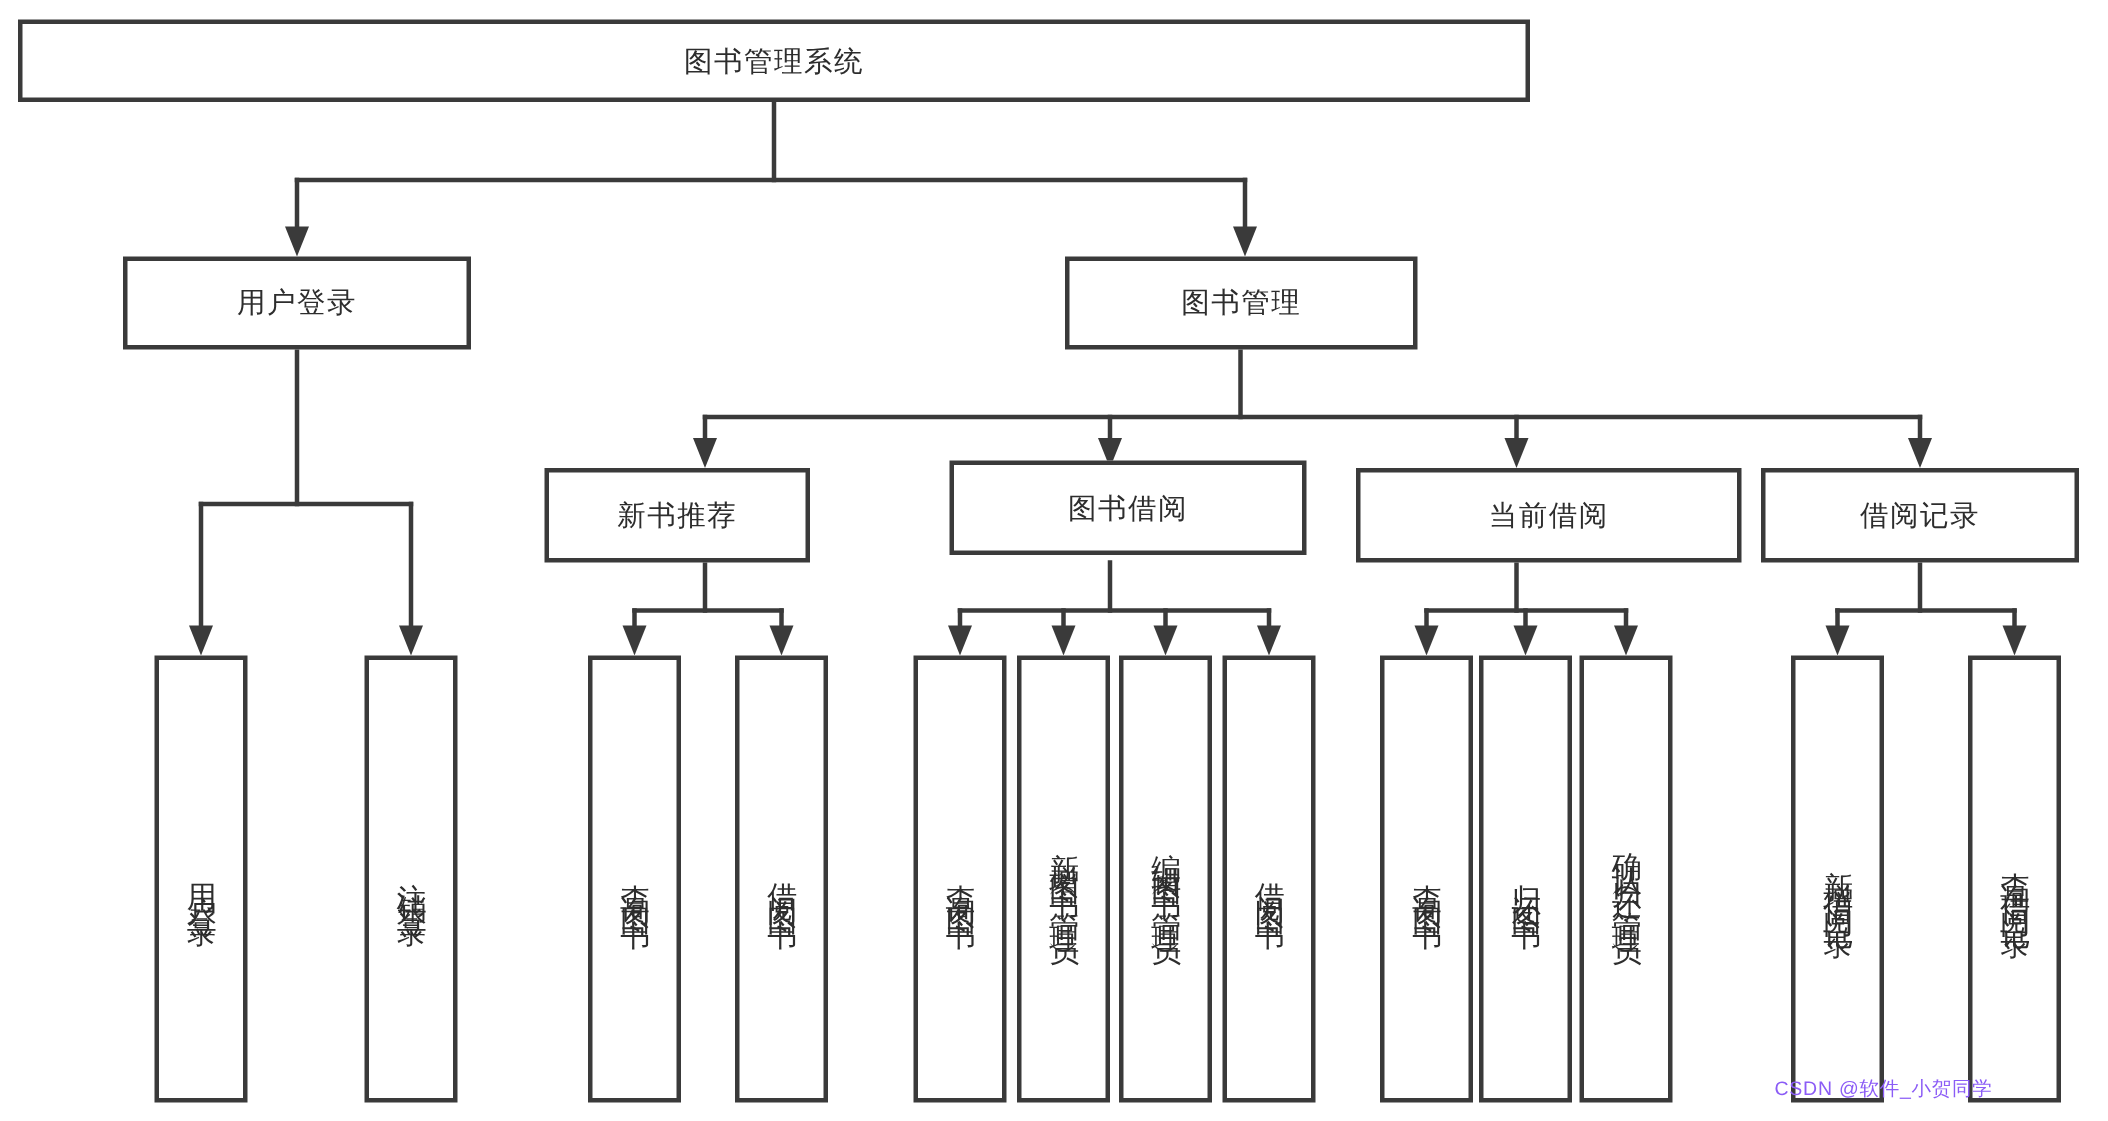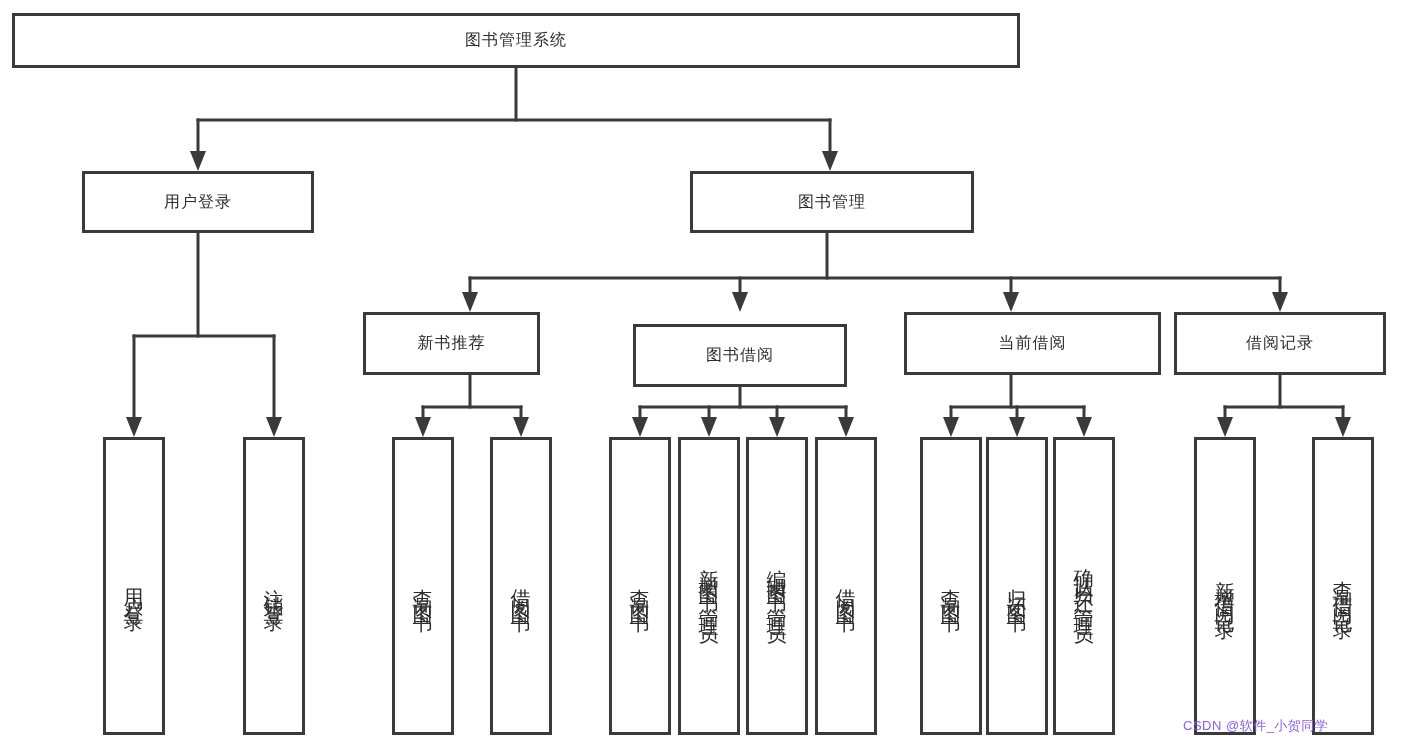--- a/index.html
+++ b/index.html
@@ -3,21 +3,21 @@
 <meta charset="utf-8">
 <style>
   html,body{margin:0;padding:0;background:#ffffff;}
   .stage{
     position:relative;width:1405px;height:747px;background:#ffffff;overflow:hidden;
     font-family:"Liberation Sans","DejaVu Sans",sans-serif;color:#2d2d2d;
   }
   .box{
     position:absolute;box-sizing:border-box;background:#ffffff;
     border:3px solid #3a3a3a;display:flex;align-items:center;justify-content:center;
-    font-size:16px;letter-spacing:1px;z-index:2;
+    font-size:19px;letter-spacing:1px;z-index:2;
   }
   .vbox{
     writing-mode:vertical-rl;font-size:20px;letter-spacing:8px;line-height:1;
     padding-top:6px;
   }
   #connectors{position:absolute;left:0;top:0;z-index:1;}
   #connectors line{stroke:#3a3a3a;stroke-width:3;stroke-linecap:square;}
   #connectors polygon{fill:#3a3a3a;stroke:none;}
   .watermark{
     position:absolute;left:1183px;top:717px;z-index:5;
@@ -94,24 +94,24 @@
       <line x1="1225" y1="407" x2="1225" y2="419"></line>
       <polygon points="1217,417 1233,417 1225,437"></polygon>
       <line x1="1343" y1="407" x2="1343" y2="419"></line>
       <polygon points="1335,417 1351,417 1343,437"></polygon>
     </g>
   </svg>
 
   <div class="box" style="left:12px;top:13px;width:1008px;height:55px">图书管理系统</div>
 
   <div class="box" style="left:82px;top:171px;width:232px;height:62px">用户登录</div>
-  <div class="box" style="left:690px;top:171px;width:284px;height:62px">图书管理</div>
+  <div class="box" style="left:710px;top:171px;width:235px;height:62px">图书管理</div>
 
   <div class="box" style="left:363px;top:312px;width:177px;height:63px">新书推荐</div>
-  <div class="box" style="left:633px;top:324px;width:214px;height:63px">图书借阅</div>
+  <div class="box" style="left:633px;top:307px;width:238px;height:63px">图书借阅</div>
   <div class="box" style="left:904px;top:312px;width:257px;height:63px">当前借阅</div>
   <div class="box" style="left:1174px;top:312px;width:212px;height:63px">借阅记录</div>
 
   <div class="box vbox" style="left:103px;top:437px;width:62px;height:298px">用户登录</div>
   <div class="box vbox" style="left:243px;top:437px;width:62px;height:298px">注销登录</div>
 
   <div class="box vbox" style="left:392px;top:437px;width:62px;height:298px">查询图书</div>
   <div class="box vbox" style="left:490px;top:437px;width:62px;height:298px">借阅图书</div>
 
   <div class="box vbox" style="left:609px;top:437px;width:62px;height:298px">查询图书</div>

